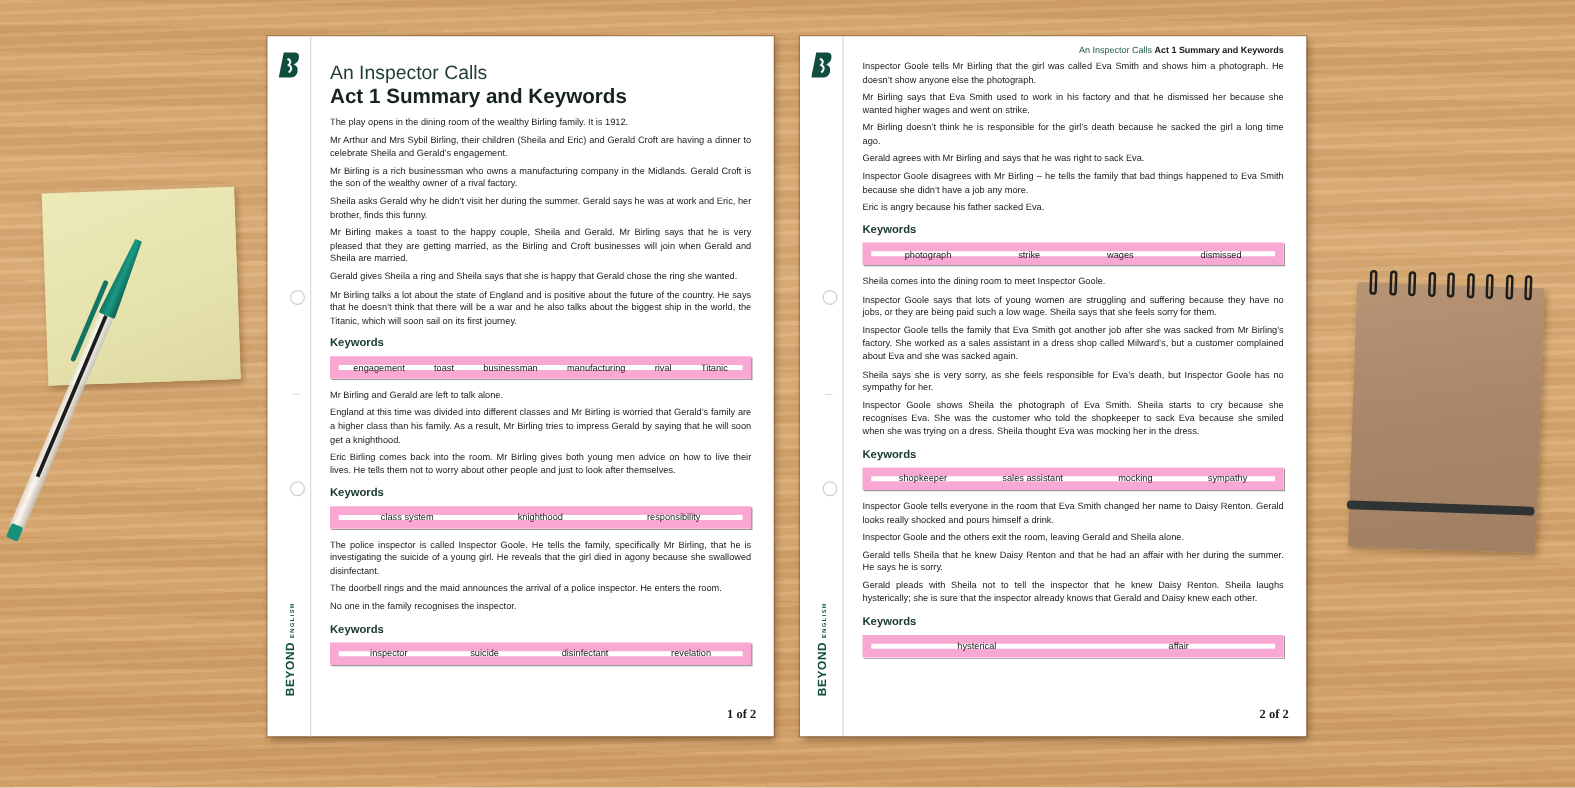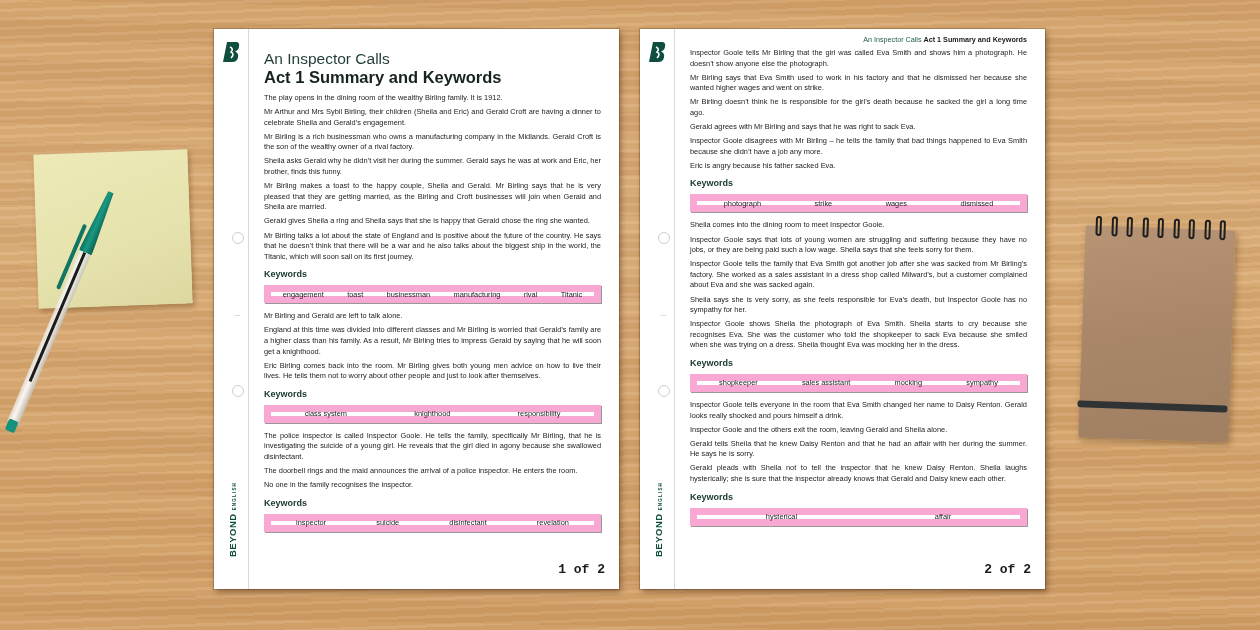--- a/index.html
+++ b/index.html
@@ -101,21 +101,21 @@
   .title2 { font-size: 16.5px; font-weight: bold; color: #17231f; line-height: 19px; margin-bottom: 6px; }
   .para { font-size: 7.4px; line-height: 10.6px; text-align: justify; margin-bottom: 3.5px; }
   .kw-head { font-size: 9px; font-weight: bold; color: #17372f; margin-top: 7px; margin-bottom: 6px; }
   .kw-box {
     display: flex; justify-content: space-around; align-items: center;
     border: 7px solid #f9a8d4; height: 18px; font-size: 7.4px; margin-bottom: 8px;
     box-shadow: 1px 1px 0 #999;
   }
   .running-head { text-align: right; font-size: 7.2px; color: #1e5a4a; margin-top: 6px; margin-bottom: 4px; }
   .running-head b { color: #1a1a1a; font-weight: bold; }
-  .page-num { position: absolute; right: 14px; bottom: 12px; font-size: 13px; font-weight: bold; color: #1b1b1b; font-family: Liberation Mono, monospace; }
+  .page-num { position: absolute; right: 14px; bottom: 12px; font-size: 10px; font-weight: bold; color: #1b1b1b; font-family: Liberation Serif, serif; }
 </style>
 </head>
 <body>
 
 <div class="sticky"></div>
 <div class="pen">
   <div class="barrel"></div>
   <div class="ink"></div>
   <div class="tail"></div>
   <div class="clip"></div>

